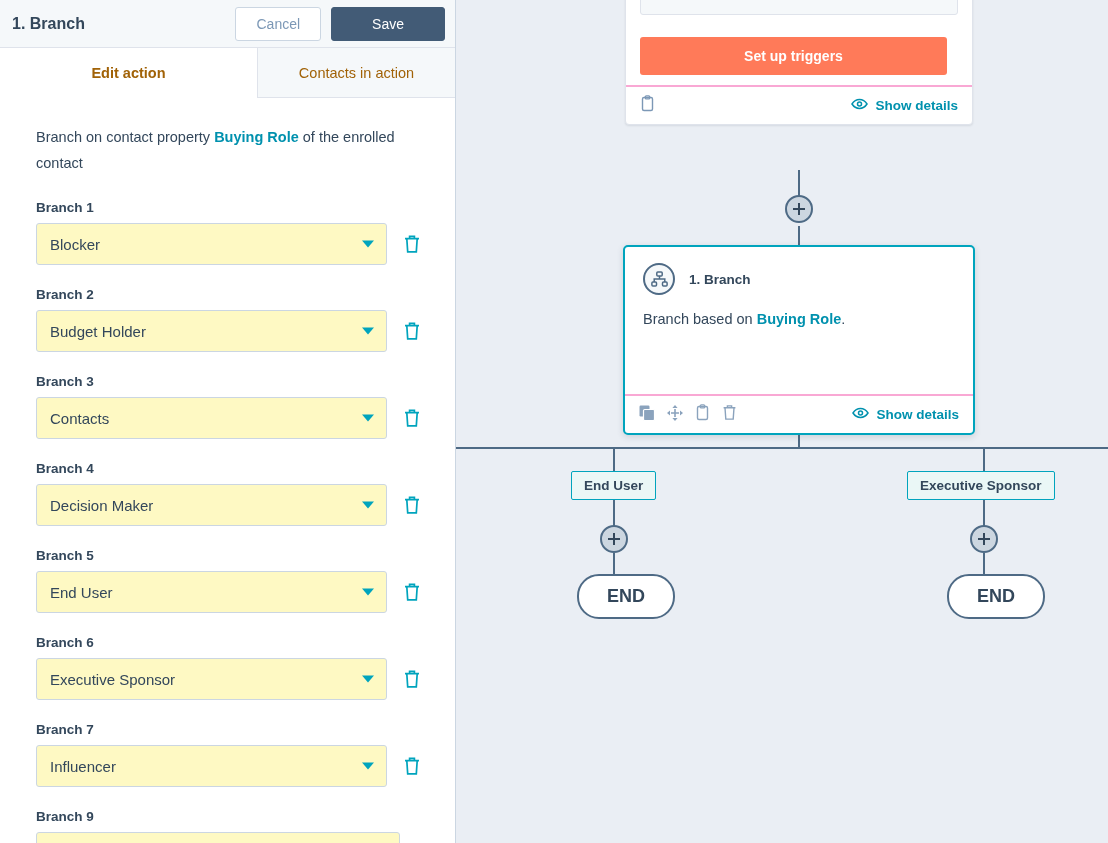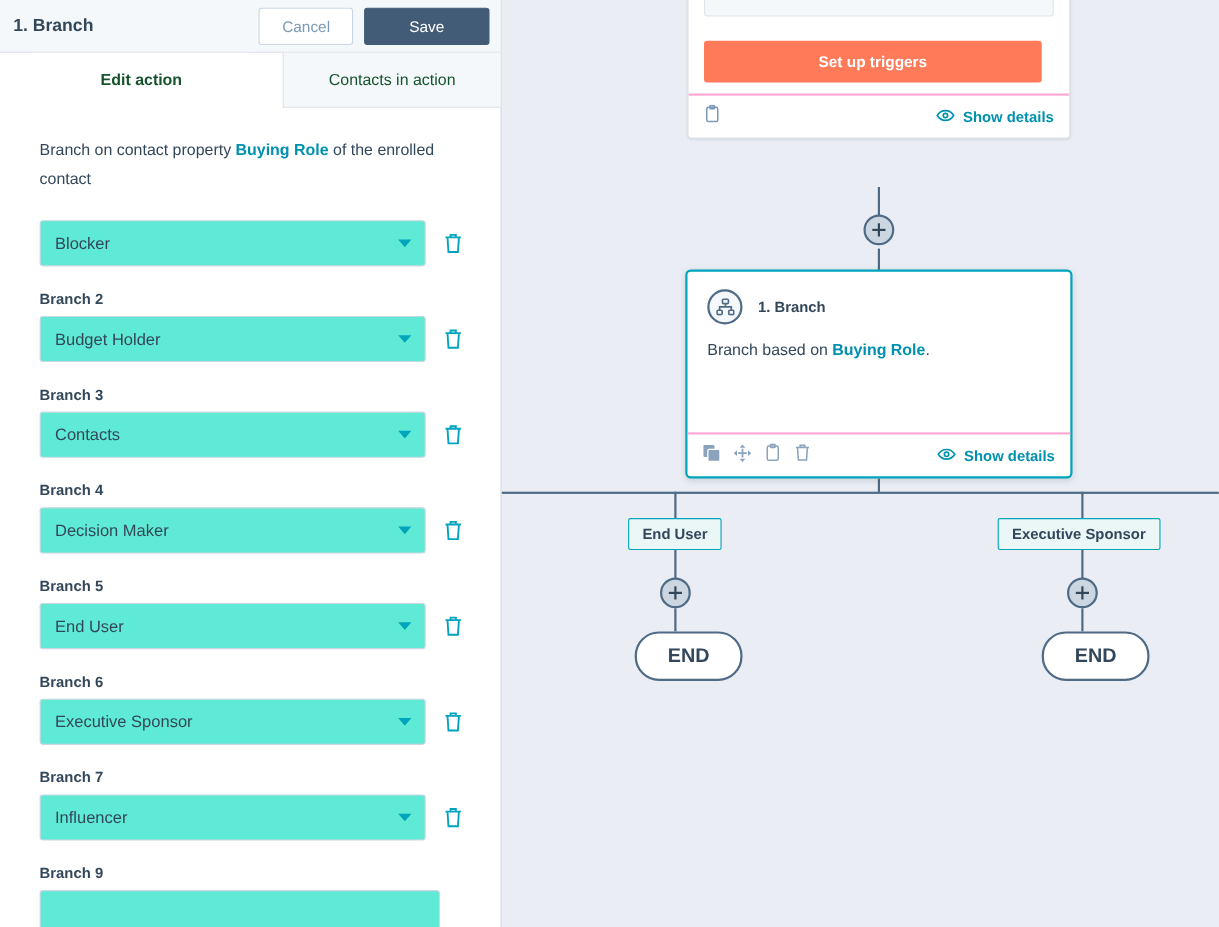--- a/index.html
+++ b/index.html
@@ -185,21 +185,21 @@
     font-family: "Liberation Sans", sans-serif;
   }
 
   #tabs { display: flex; height: 50px; flex: 0 0 auto; }
   .tab {
     flex: 1;
     display: flex; align-items: center; justify-content: center;
     font-size: 14.5px;
     cursor: pointer;
     background: #f5f8fa;
-    color: #14532d;
+    color: #a16207;
     border-bottom: 1px solid #dfe3eb;
     border-left: 1px solid #dfe3eb;
     margin-left: 30px;
   }
   .tab.active {
     background: #fff;
     font-weight: 700;
     border-bottom: 1px solid #fff;
     border-left: none;
   }
@@ -221,21 +221,21 @@
   #intro b { color: #0091ae; font-weight: 700; }
 
   .field-label {
     font-size: 13.5px; font-weight: 700; color: #33475b;
     margin-bottom: 8px;
   }
   .field-row { display: flex; align-items: center; gap: 16px; margin-bottom: 22px; }
   .select {
     position: relative;
     width: 364px; height: 42px;
-    background: #5eead4;
+    background: #fef9c3;
     border: 1px solid #cbd6e2;
     border-radius: 3px;
     display: flex; align-items: center;
     padding: 0 34px 0 13px;
     font-size: 15px; color: #33475b;
     cursor: pointer;
   }
   .chevron {
     position: absolute; right: 12px; top: 50%;
     transform: translateY(-50%);
@@ -365,20 +365,21 @@
     <div class="tab active">Edit action</div>
     <div class="tab">Contacts in action</div>
   </div>
 
   <div id="panel-body">
     <div id="intro">
       <span>Branch on contact property </span><b>Buying Role</b><span> of the enrolled contact</span>
     </div>
     <div id="branch-fields">
   <div class="branch-field">
+    <div class="field-label">Branch 1</div>
     <div class="field-row">
       <div class="select">
         <span>Blocker</span>
         <span class="chevron"></span>
       </div>
       <span class="trash-btn">
         <svg width="18" height="20" viewBox="0 0 18 20" fill="none" stroke="#00a4bd" stroke-width="1.7">
           <path d="M2 4.6h14M6.6 4.6V2.3h4.8v2.3M3.8 4.6l.9 13.3h8.6l.9-13.3"></path>
         </svg>
       </span>

